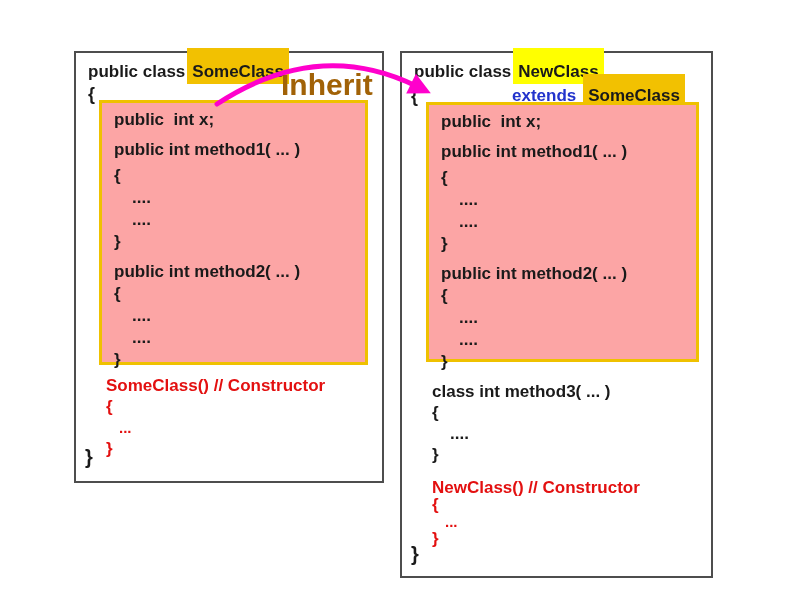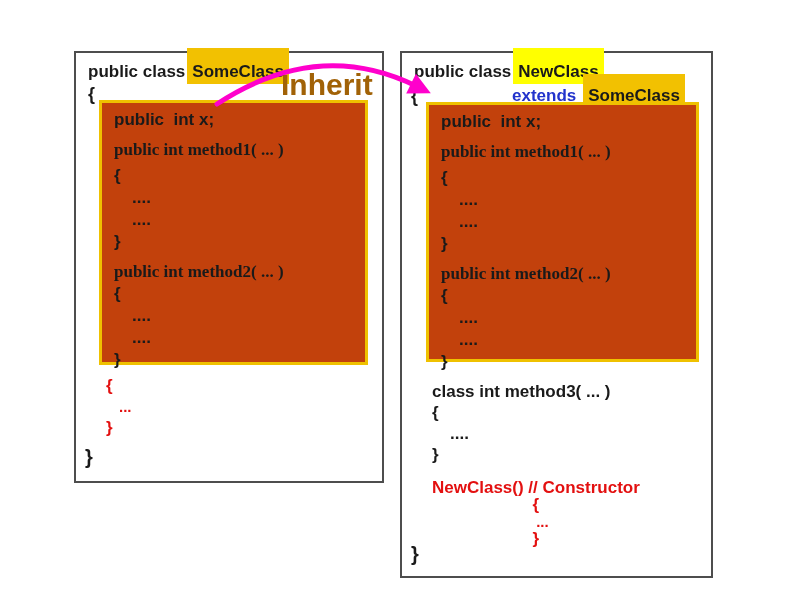--- a/index.html
+++ b/index.html
@@ -22,35 +22,35 @@
 
   .hl { display:inline-block; padding:14px 5px 2px 5px; margin:-14px 0 -2px 2px; }
   .hl-amber  { background:#f2c101; }
   .hl-yellow { background:#ffff00; }
 
   .extends-line { position:absolute; left:110px; top:33px; font-size:17px; line-height:20px; white-space:nowrap;text-decoration:underline; }
   .kw-extends { color:#2233cc; margin-right:7px; }
   .hl-parent { display:inline-block; background:#f2c101; padding:12px 5px 2px 5px; margin:-12px 0 -2px 0; }
 
   .inherited-box {
-    position:absolute; background:#c2410c; border:3px solid #efc100;
+    position:absolute; background:#fca5a5; border:3px solid #efc100;
     font-size:17px; box-sizing:content-box;
   }
   #left-box  .inherited-box { left:23px; top:47px; width:263px; height:259px; }
   #right-box .inherited-box { left:24px; top:49px; width:267px; height:254px; }
   .code-pad { padding:6px 0 0 12px; }
   .code-line { line-height:22px; white-space:pre; }
   .indent { padding-left:18px; }
-  .gap8 { margin-top:8px;font-family:Liberation Serif, serif; }
+  .gap8 { margin-top:8px; }
   .gap4 { margin-top:4px; }
 
   .method3-block { position:absolute; left:30px; top:328px; font-size:17px; line-height:21px; }
   .ctor-block { position:absolute; font-size:17px; color:#e31010; }
   #left-box  .ctor-block { left:30px; top:322px; line-height:21px; }
-  #right-box .ctor-block { left:30px; top:426px; line-height:17px;text-align:center; }
+  #right-box .ctor-block { left:30px; top:426px; line-height:17px; }
   .ctor-indent { padding-left:13px; font-size:15px; }
 
   .bottom-close-brace { position:absolute; font-size:20px; }
   #left-box  .bottom-close-brace { left:9px; top:393px; }
   #right-box .bottom-close-brace { left:9px; top:490px; }
 
   #inherit-arrow-svg { position:absolute; left:0; top:0; z-index:5; pointer-events:none; }
   #inherit-label {
     position:absolute; left:281px; top:69px; z-index:6;
     font-size:30px; line-height:32px; color:#a16207; letter-spacing:0px;
@@ -75,20 +75,21 @@
       <div class="code-line">}</div>
       <div class="code-line gap8">public int method2( ... )</div>
       <div class="code-line">{</div>
       <div class="code-line indent">....</div>
       <div class="code-line indent">....</div>
       <div class="code-line">}</div>
     </div>
   </div>
 
   <div class="ctor-block">
+    <div>SomeClass() // Constructor</div>
     <div>{</div>
     <div class="ctor-indent">...</div>
     <div>}</div>
   </div>
 
   <div class="bottom-close-brace">}</div>
 </div>
 
 <div class="class-box" id="right-box">
   <div class="box-header">

